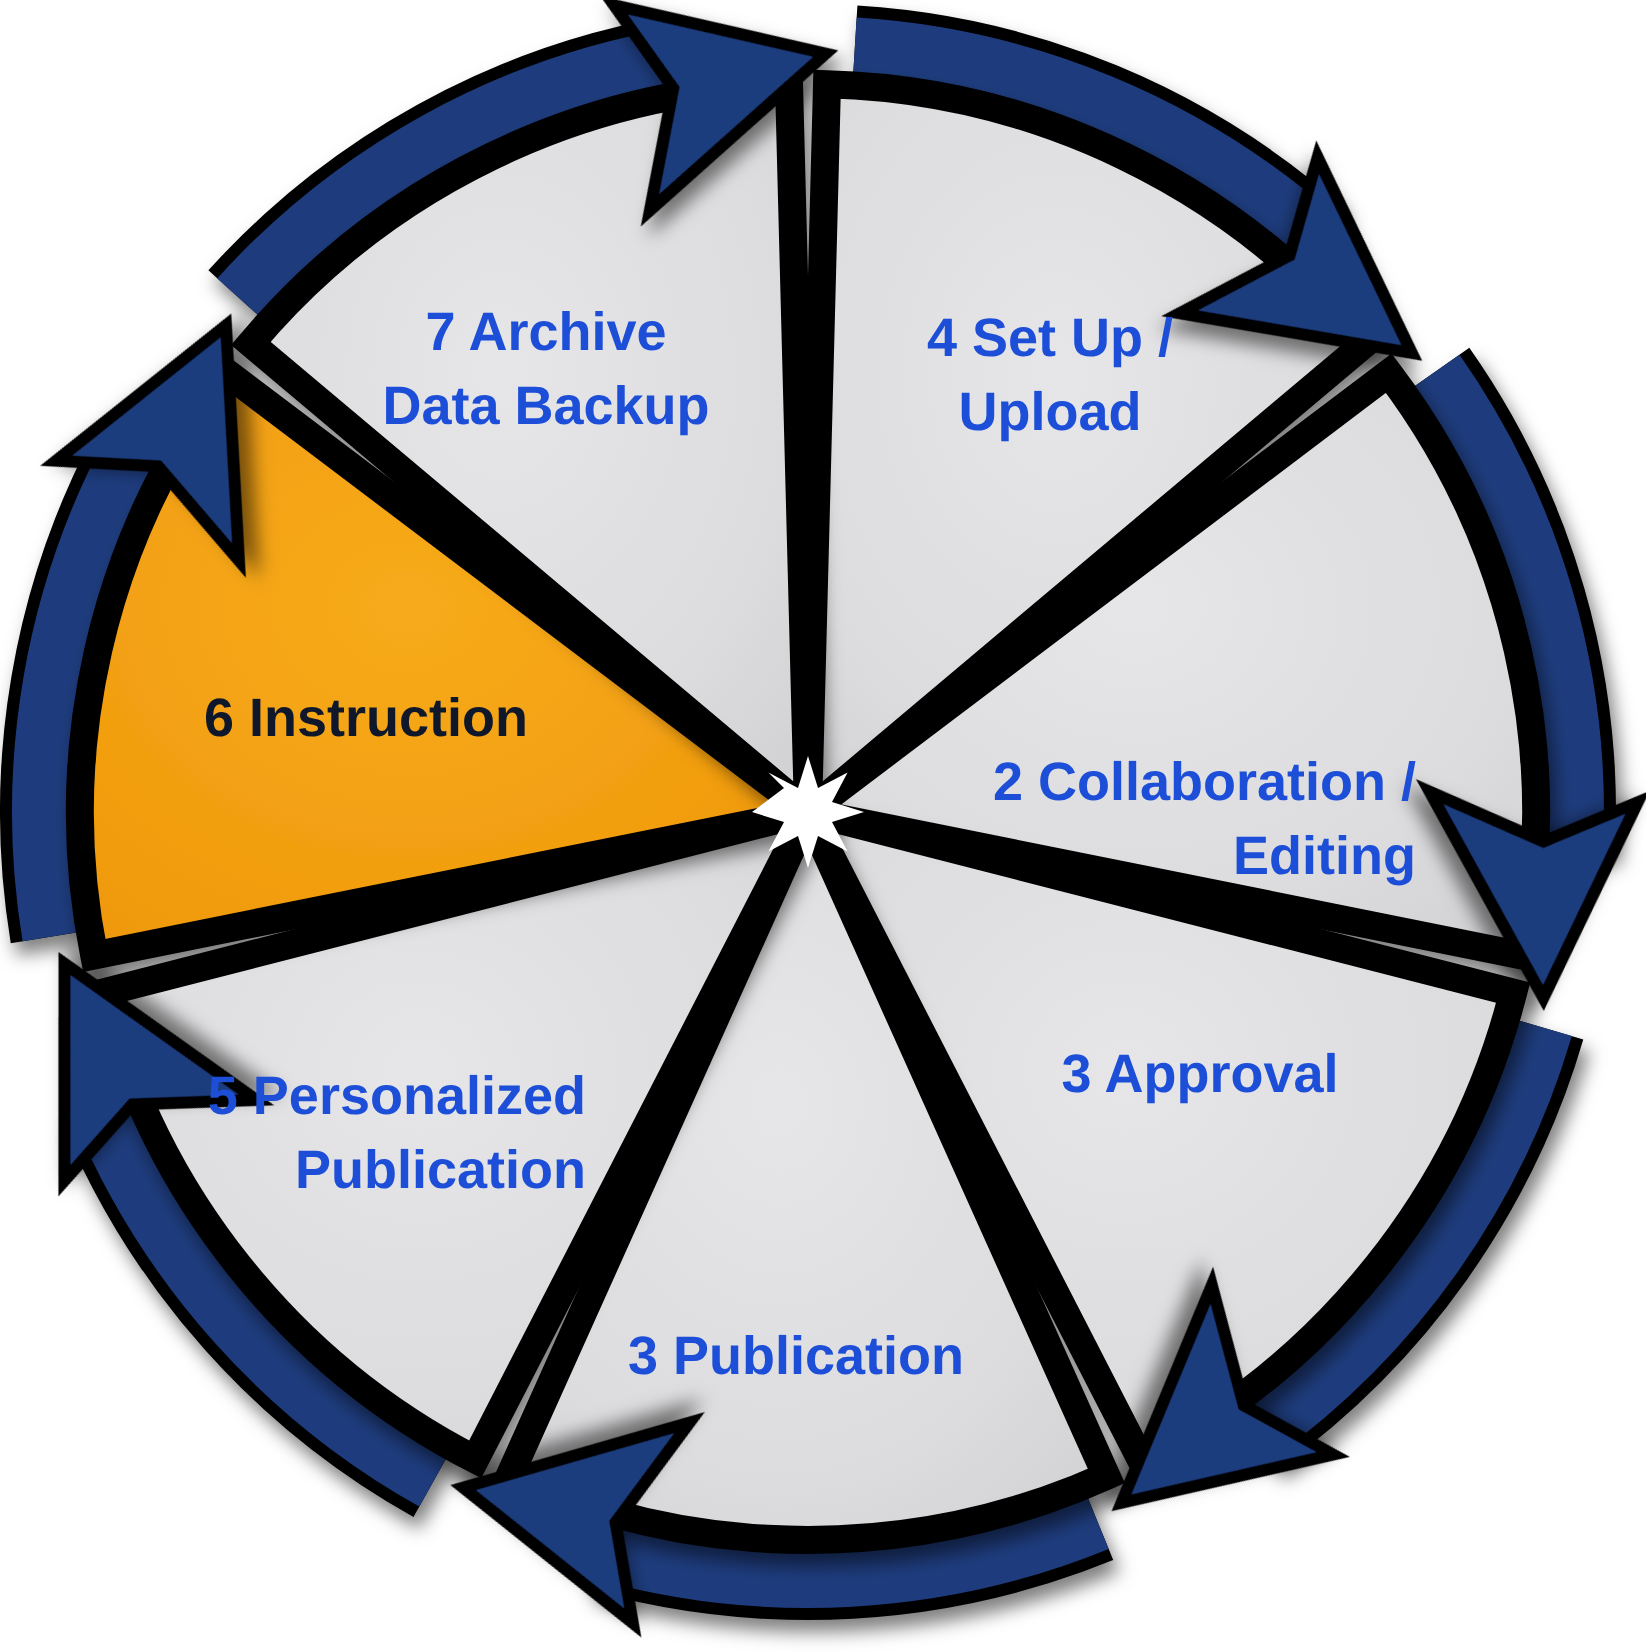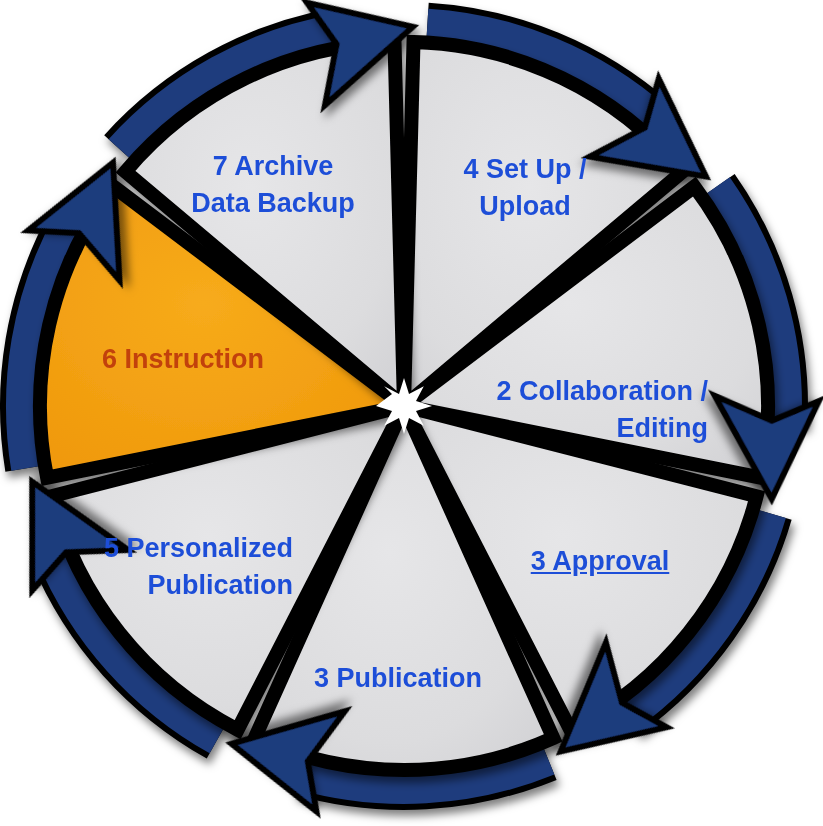--- a/index.html
+++ b/index.html
@@ -26,21 +26,21 @@
     font-weight: bold;
     font-size: 27px;
     line-height: 37px;
     color: #1d4ed8;
     white-space: nowrap;
     text-align: center;
     z-index: 5;
   }
   .label.center { transform: translateX(-50%); }
   .label.right  { text-align: right; margin-top: 25px; }
-  .label.white  { color: #c2410c; }
+  .label.white  { color: #0f172a; }
   .label span { display: block; }
 </style>
 </head>
 <body>
 
 <div class="stage">
 
   <svg width="823" height="826" viewBox="0 0 823 826">
     <defs>
       <filter id="ds" x="-30%" y="-30%" width="160%" height="160%">
@@ -106,21 +106,21 @@
   <div class="label center" style="left:525px; top:151px;">
     <span>4 Set Up /</span>
     <span>Upload</span>
   </div>
 
   <div class="label right" style="right:115px; top:348px;">
     <span>2 Collaboration /</span>
     <span>Editing</span>
   </div>
 
-  <div class="label center" style="left:600px; top:543px;text-decoration:underline;">
+  <div class="label center" style="left:600px; top:519px;">
     <span>3 Approval</span>
   </div>
 
   <div class="label center" style="left:398px; top:660px;">
     <span>3 Publication</span>
   </div>
 
   <div class="label right" style="right:530px; top:505px;">
     <span>5 Personalized</span>
     <span>Publication</span>

